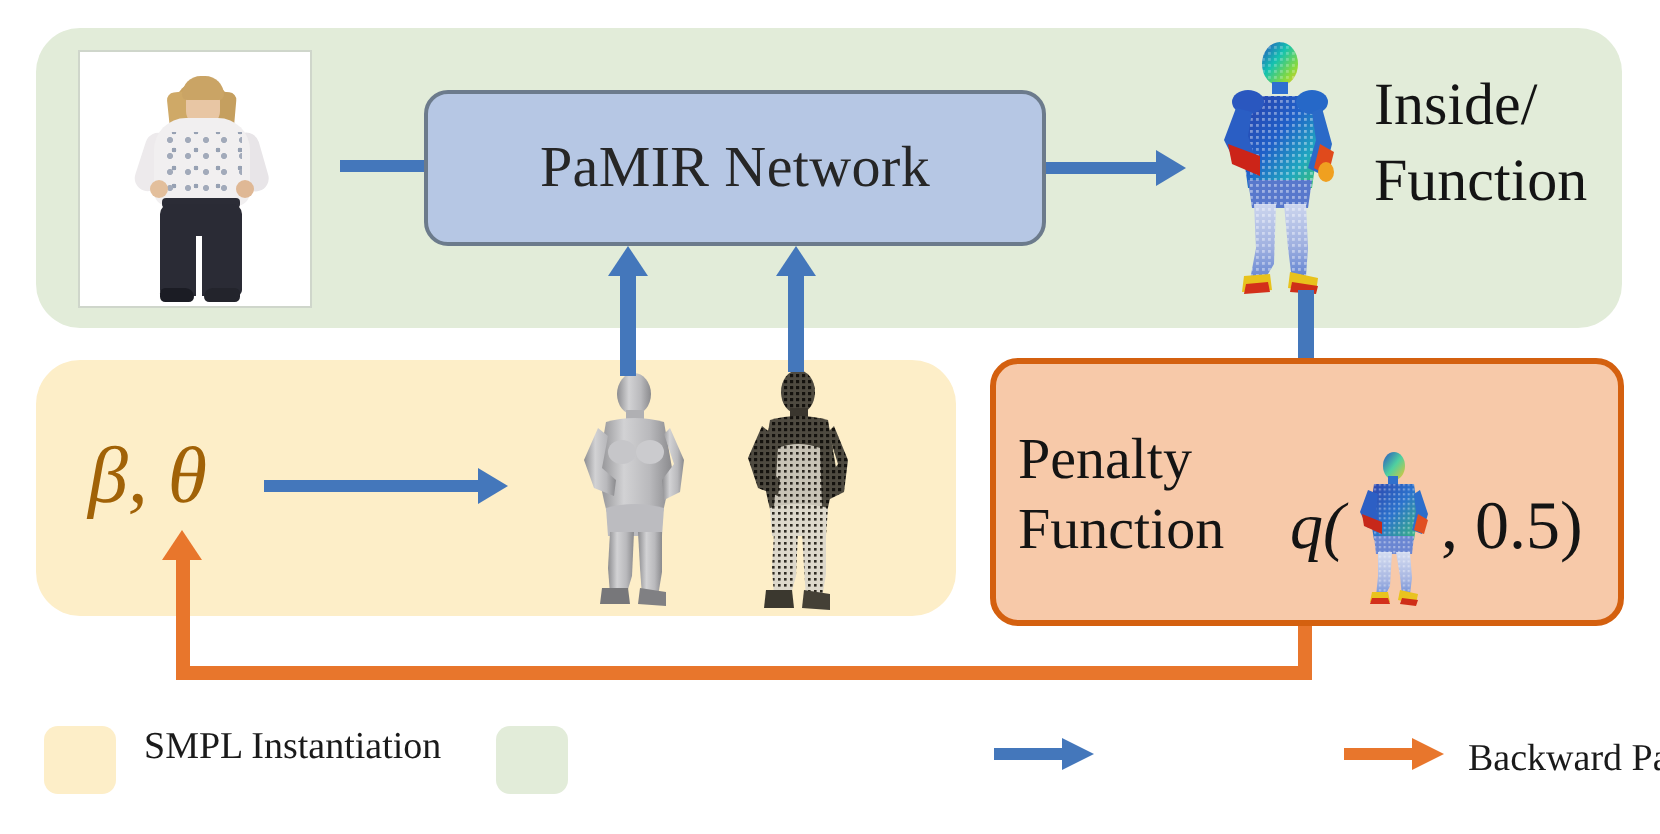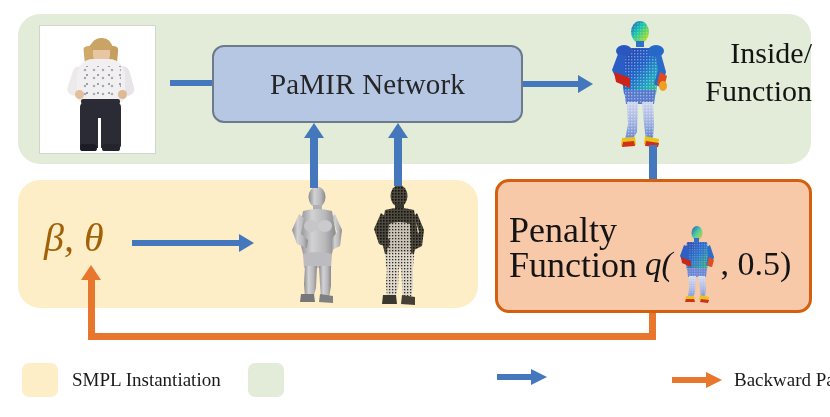--- a/index.html
+++ b/index.html
@@ -86,49 +86,49 @@
 
   .arrow-head { position: absolute; width: 0; height: 0; }
   .ah-right-blue { border-top: 9px solid transparent; border-bottom: 9px solid transparent; border-left: 15px solid #4477bb; }
   .ah-up-blue { border-left: 10px solid transparent; border-right: 10px solid transparent; border-bottom: 15px solid #4477bb; }
   .ah-down-blue { border-left: 10px solid transparent; border-right: 10px solid transparent; border-top: 15px solid #4477bb; }
   .ah-up-orange { border-left: 10px solid transparent; border-right: 10px solid transparent; border-bottom: 15px solid #e8762c; }
 
   
   .inside-outside {
     left: 687px; top: 34px; width: 125px;
-    font-size: 30px; line-height: 38px; color: #141414; text-align: right;
+    font-size: 30px; line-height: 38px; color: #141414;
   }
   .beta-theta {
     left: 44px; top: 214px;
     font-size: 40px; font-style: italic; color: #a16207;
     font-family: "Liberation Serif", "DejaVu Serif", serif;
   }
   .penalty-label {
     left: 509px; top: 213px; width: 130px;
-    font-size: 36px; line-height: 35px; color: #141414;
+    font-size: 29px; line-height: 35px; color: #141414;
   }
   .qexpr {
     left: 645px; top: 225px;
     font-size: 34px; color: #141414;
     display: flex; align-items: center;
   }
   .qexpr .qi { font-style: italic; font-size: 33px; }
 
   
   .mesh-out { left: 604px; top: 20px; width: 72px; height: 130px; }
   .mesh-small { width: 44px; height: 78px; }
 
   
   .smpl-grey { left: 283px; top: 186px; width: 68px; height: 118px; }
   .smpl-tex  { left: 365px; top: 184px; width: 68px; height: 122px; }
 
   
   .legend { left: 0px; top: 360px; width: 830px; height: 45px; }
-  .legend-item { position: absolute; display: flex; align-items: center; }
+  .legend-item { position: absolute; display: flex; }
   .swatch { width: 36px; height: 34px; border-radius: 7px; margin-right: 14px; }
   .sw-yellow { background: #fdeec8; }
   .sw-green { background: #e2ecd9; }
   .legend-text { font-size: 19px; color: #1a1a1a; white-space: nowrap; }
   .leg-arrow { position: relative; width: 56px; height: 16px; margin-right: 6px; }
   .leg-arrow .shaft { position: absolute; left: 0; top: 5px; width: 38px; height: 6px; }
   .leg-arrow .head { position: absolute; left: 34px; top: 0; width: 0; height: 0;
       border-top: 8px solid transparent; border-bottom: 8px solid transparent; }
   .leg-arrow.blue .shaft { background: #4477bb; }
   .leg-arrow.blue .head { border-left: 16px solid #4477bb; }

